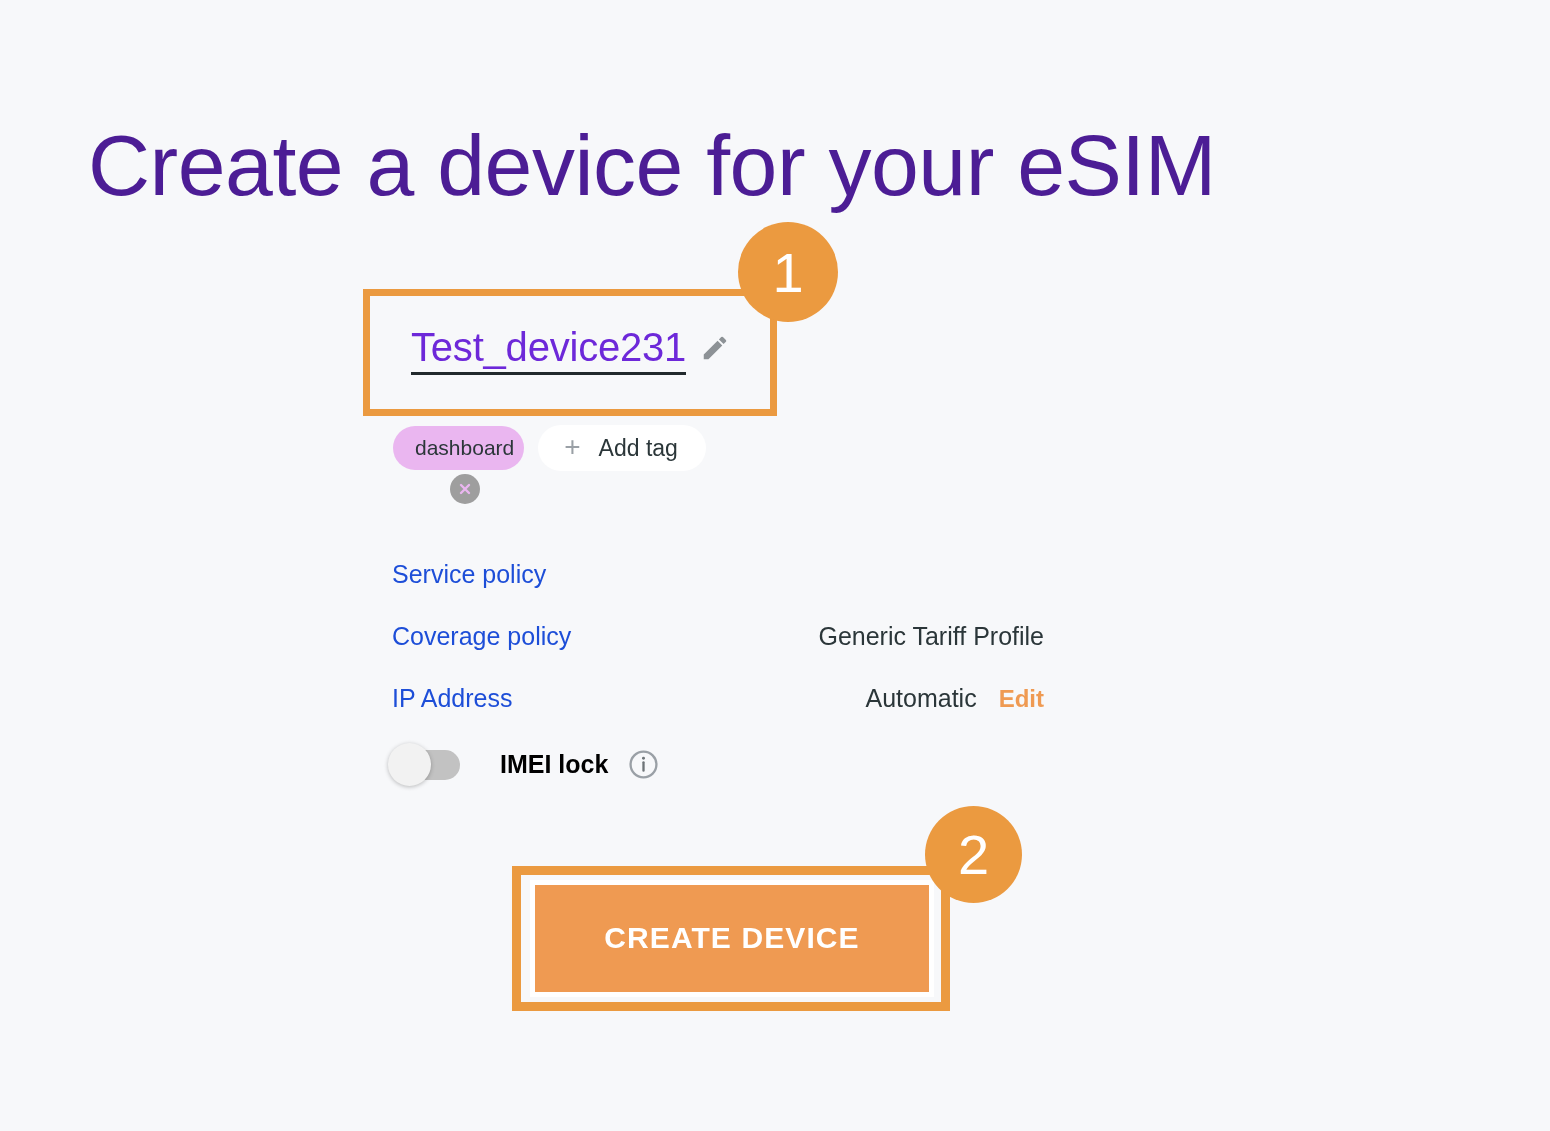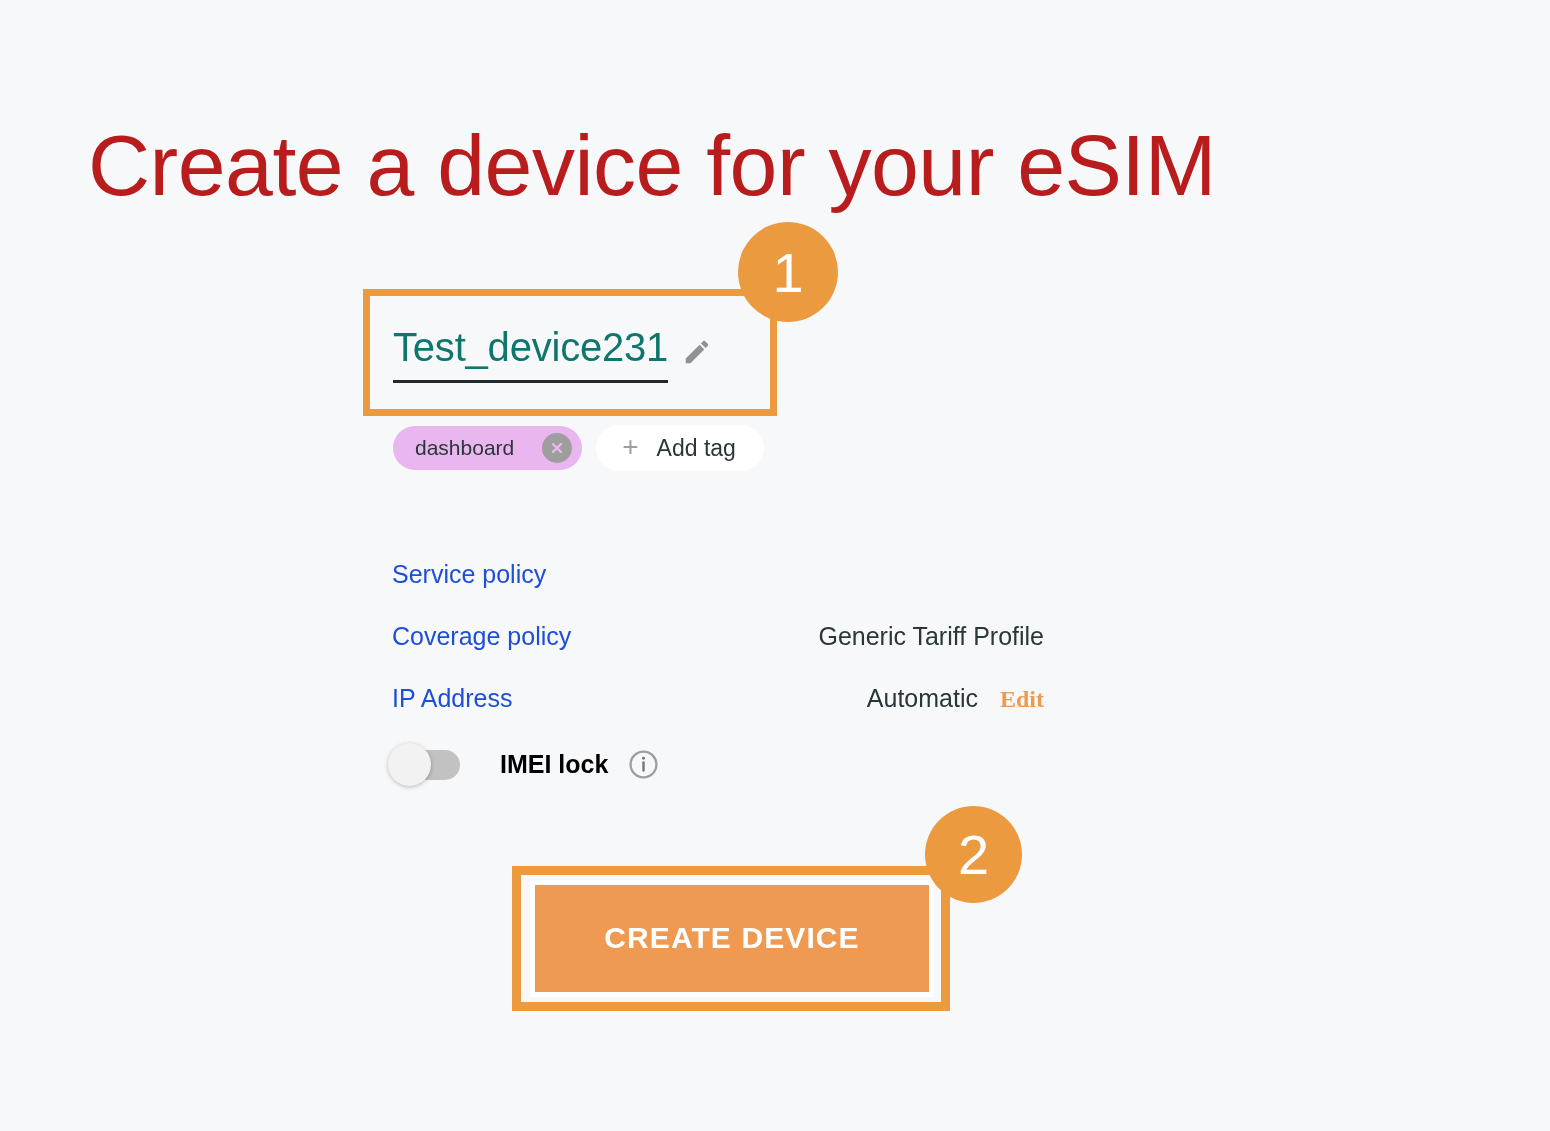--- a/index.html
+++ b/index.html
@@ -18,68 +18,70 @@
 
   
   #page-title {
     position: absolute;
     left: 88px;
     top: 62px;
     font-size: 86px;
     line-height: 1.05;
     font-weight: 400;
     letter-spacing: -0.5px;
-    color: #b91c1c;
+    color: #4c1d95;
     white-space: nowrap;
   }
 
   
   #device-name-row {
     position: absolute;
     left: 393px;
     top: 326px;
     display: flex;
     align-items: center;
     gap: 14px;
   }
   #device-name-text {
     font-size: 40px;
     font-weight: 400;
-    color: #0f766e;
+    color: #6d28d9;
     letter-spacing: -0.2px;
     border-bottom: 3px solid #21292c;
-    padding-bottom: 12px;
+    padding-bottom: 4px;
     line-height: 1.05;
     white-space: nowrap;
+    margin-left: 18px;
   }
   #pencil-icon {
     width: 30px;
     height: 30px;
     display: block;
     margin-bottom: 6px;
   }
 
   
   #tags-row {
     position: absolute;
     left: 393px;
     top: 425px;
     display: flex;
     align-items: center;
     gap: 14px;
   }
   .tag-chip {
     display: flex;
     align-items: center;
-    gap: 28px;
+    gap: 10px;
     background: #eab6f0;
     border-radius: 22px;
     padding: 6px 10px 6px 22px;
     height: 32px;
     box-sizing: content-box;
+    flex-direction: column;
   }
   .tag-label {
     font-size: 21px;
     color: #2b3639;
     line-height: 32px;
   }
   .tag-close {
     width: 30px;
     height: 30px;
     border-radius: 50%;
@@ -138,21 +140,20 @@
   }
   .prop-value {
     font-size: 25px;
     color: #2b3639;
   }
   .prop-edit {
     font-size: 24px;
     font-weight: bold;
     color: #ef9a52;
     cursor: pointer;
-    font-family: Liberation Serif, serif;
   }
 
   
   #imei-row {
     position: absolute;
     left: 388px;
     top: 748px;
     display: flex;
     align-items: center;
     gap: 20px;

